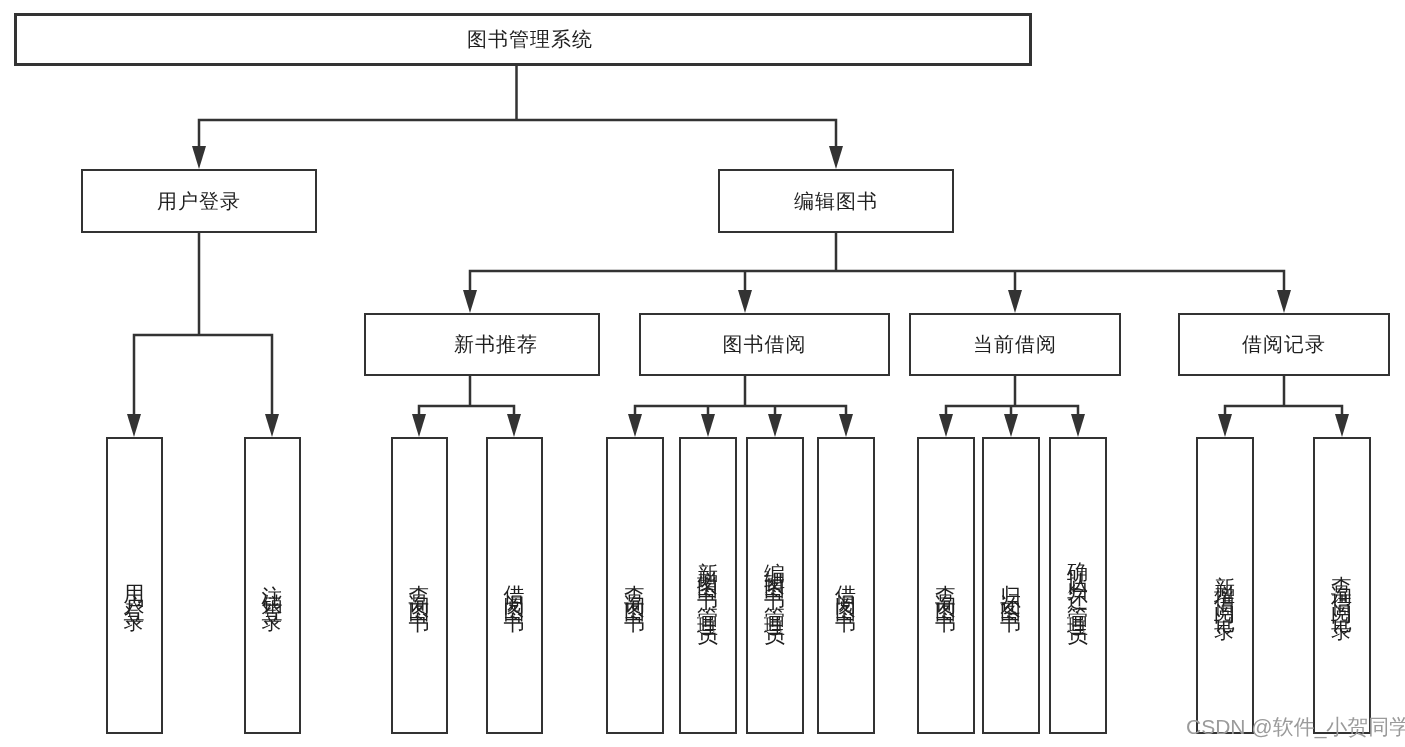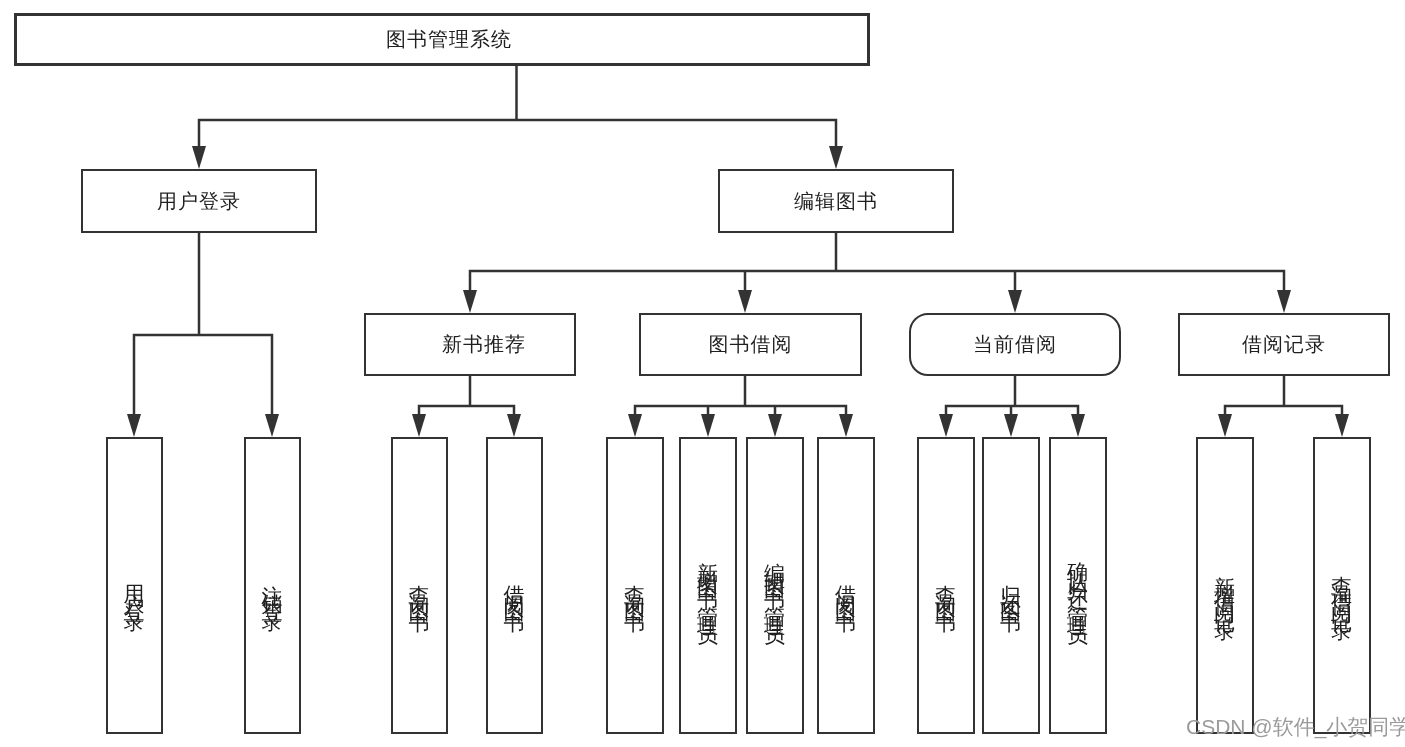--- a/index.html
+++ b/index.html
@@ -36,21 +36,21 @@
     background: #ffffff;
     border: 2px solid #333333;
     display: flex;
     align-items: center;
     justify-content: center;
     color: #1f1f1f;
     z-index: 2;
   }
   .box.root {
     left: 14px; top: 13px;
-    width: 856px; height: 53px;
+    width: 1018px; height: 53px;
     border-width: 3px;
     padding-left: 14px;
   }
   .box.lvl2 { top: 169px; height: 64px; }
   .box.lvl3 { top: 313px; height: 63px; }
   .box.leaf { top: 437px; height: 297px; }
   .h-label {
     font-size: 20px;
     letter-spacing: 1px;
     white-space: nowrap;
@@ -125,27 +125,27 @@
     <span class="h-label">图书管理系统</span>
   </div>
 
   <div class="box lvl2" style="left:81px;width:236px;">
     <span class="h-label">用户登录</span>
   </div>
   <div class="box lvl2" style="left:718px;width:236px;">
     <span class="h-label">编辑图书</span>
   </div>
 
-  <div class="box lvl3" style="left:364px;width:212px;padding-left:28px;">
+  <div class="box lvl3" style="left:364px;width:236px;padding-left:28px;">
     <span class="h-label">新书推荐</span>
   </div>
-  <div class="box lvl3" style="left:639px;width:223px;">
+  <div class="box lvl3" style="left:639px;width:251px;">
     <span class="h-label">图书借阅</span>
   </div>
-  <div class="box lvl3" style="left:909px;width:212px;border-radius:19px;">
+  <div class="box lvl3" style="left:909px;width:212px;">
     <span class="h-label">当前借阅</span>
   </div>
   <div class="box lvl3" style="left:1178px;width:212px;">
     <span class="h-label">借阅记录</span>
   </div>
 
   <div class="box leaf" style="left:106px;width:57px;">
     <span class="v-label">用户登录</span>
   </div>
   <div class="box leaf" style="left:244px;width:57px;">

